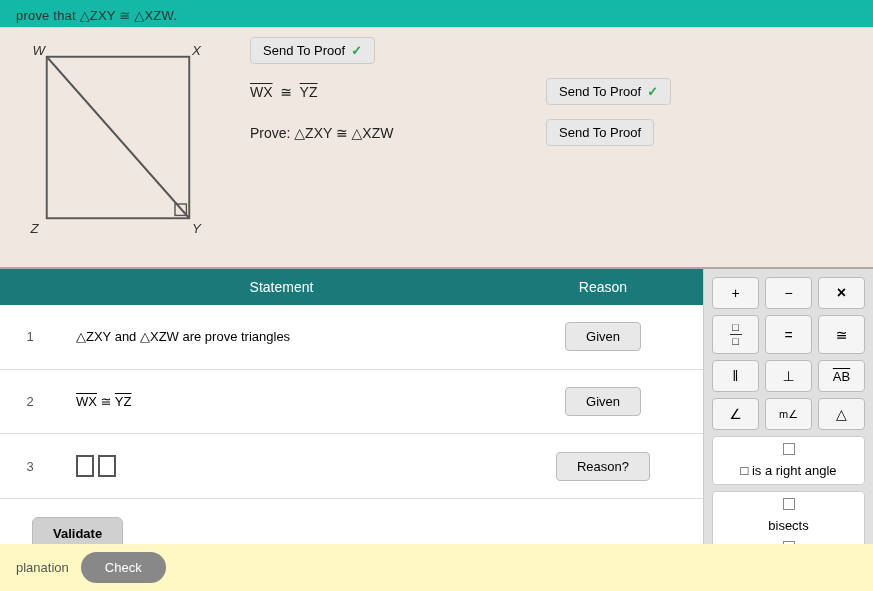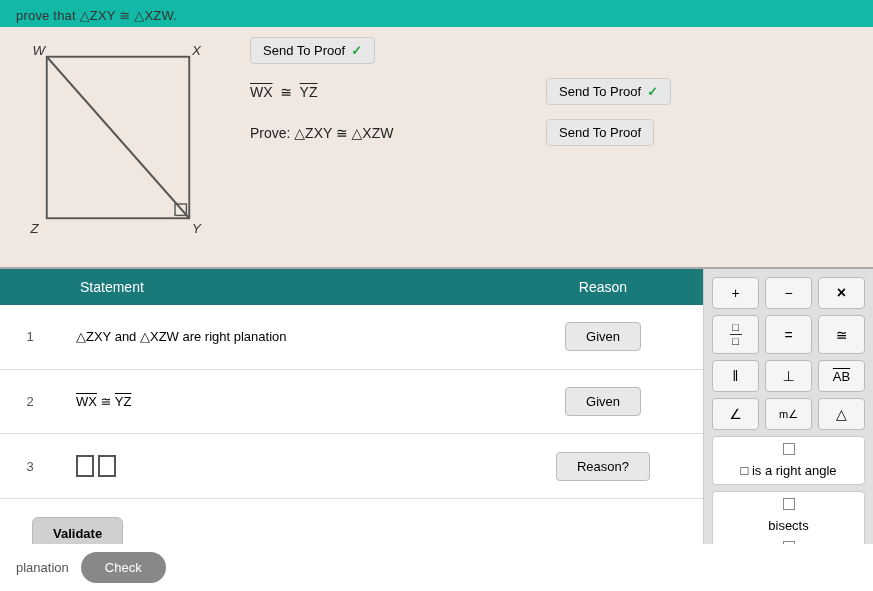--- a/index.html
+++ b/index.html
@@ -113,20 +113,21 @@
       text-align: left;
     }
 
     .proof-table thead th:first-child {
       width: 60px;
       text-align: center;
     }
 
     .proof-table thead th:nth-child(2) {
       flex: 1;
+      text-align: center;
     }
 
     .proof-table thead th:nth-child(3) {
       width: 200px;
       text-align: center;
     }
 
     .proof-table tbody tr {
       border-bottom: 1px solid #ddd;
     }
@@ -228,21 +229,21 @@
     }
 
     .sym-checkbox {
       width: 12px;
       height: 12px;
       border: 1px solid #888;
       display: inline-block;
     }
 
     .bottom-bar {
-      background: #ffffff;
+      background: #fef9c3;
       padding: 8px 16px;
       display: flex;
       align-items: center;
       gap: 12px;
       position: absolute;
       bottom: 0;
       left: 0;
       right: 0;
     }
 
@@ -349,21 +350,21 @@
           <th></th>
           <th>Statement</th>
           <th>Reason</th>
         </tr>
       </thead>
       <tbody>
 
         <tr>
           <td class="row-num">1</td>
           <td style="font-size:13px;">
-            △ZXY and △XZW are right planation
+            △ZXY and △XZW are prove triangles
           </td>
           <td style="text-align:center;">
             <button class="reason-btn">Given</button>
           </td>
         </tr>
 
         <tr>
           <td class="row-num">2</td>
           <td style="font-size:13px;">
             <span class="overline">WX</span> ≅ <span class="overline">YZ</span>

